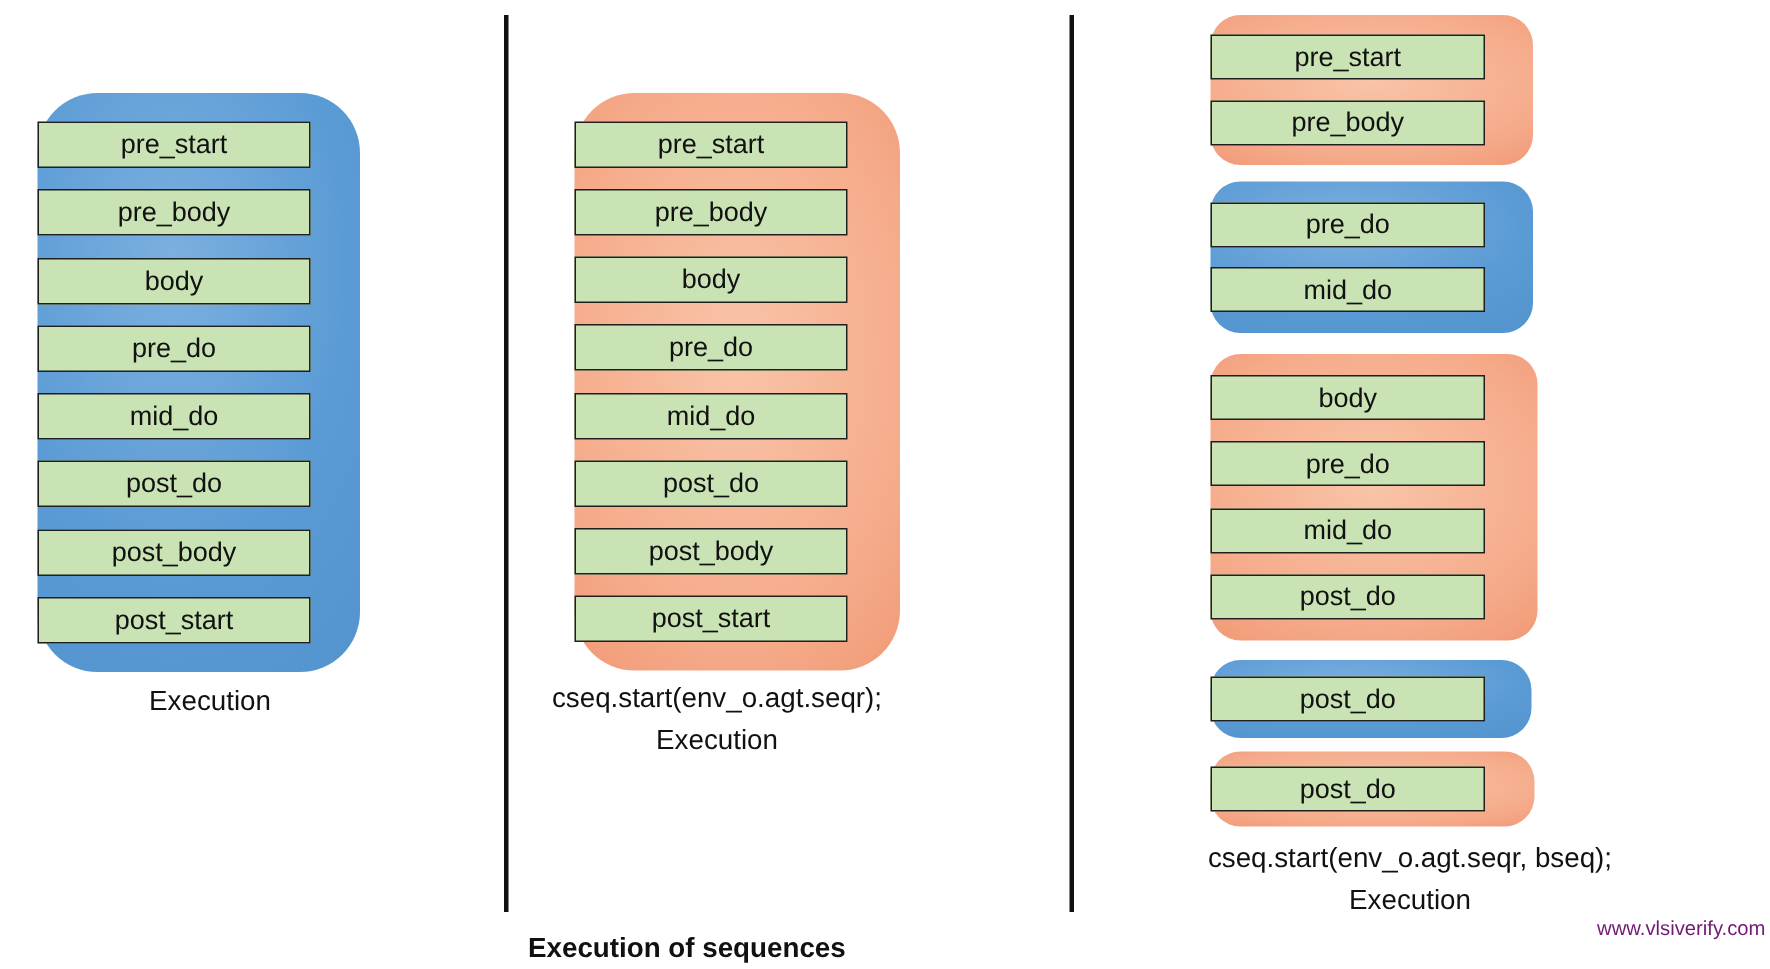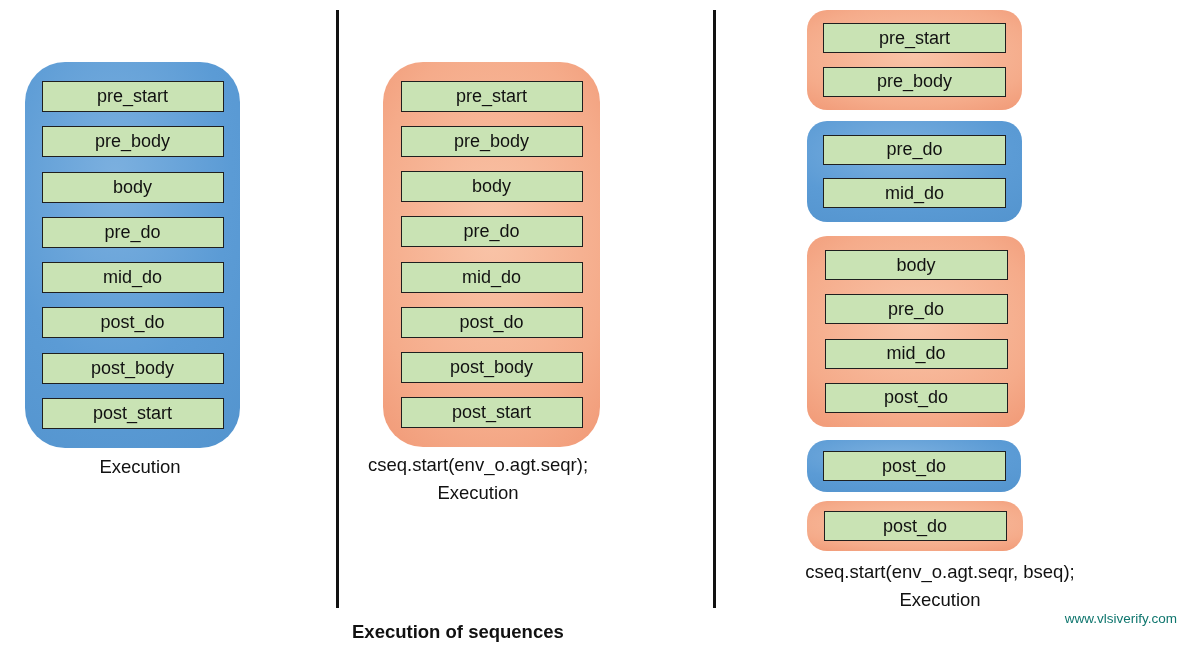--- a/index.html
+++ b/index.html
@@ -19,21 +19,21 @@
     position: absolute;
     top: 10px;
     width: 2.5px;
     height: 598px;
     background: #111111;
   }
   .grp {
     position: absolute;
     display: flex;
     flex-direction: column;
-    align-items: center;
+    align-items: flex-start;
     box-sizing: border-box;
   }
   .grp.blue {
     background: radial-gradient(ellipse 120% 110% at 42% 30%, #7cb0df 0%, #5b9bd5 45%, #4f90ca 100%);
   }
   .grp.orange {
     background: radial-gradient(ellipse 95% 85% at 50% 45%, #f9c4a8 0%, #f5ab8a 58%, #ee8e6a 100%);
   }
   .big {
     border-radius: 40px;
@@ -72,21 +72,21 @@
   .title {
     position: absolute;
     font-size: 18.5px;
     font-weight: bold;
     color: #111111;
   }
   .watermark {
     position: absolute;
     text-align: right;
     font-size: 13.5px;
-    color: #0f766e;
+    color: #701a75;
   }
 </style>
 </head>
 <body>
 
 <div class="stage">
 
   <div class="vline" style="left:336px;"></div>
   <div class="vline" style="left:713px;"></div>
 

